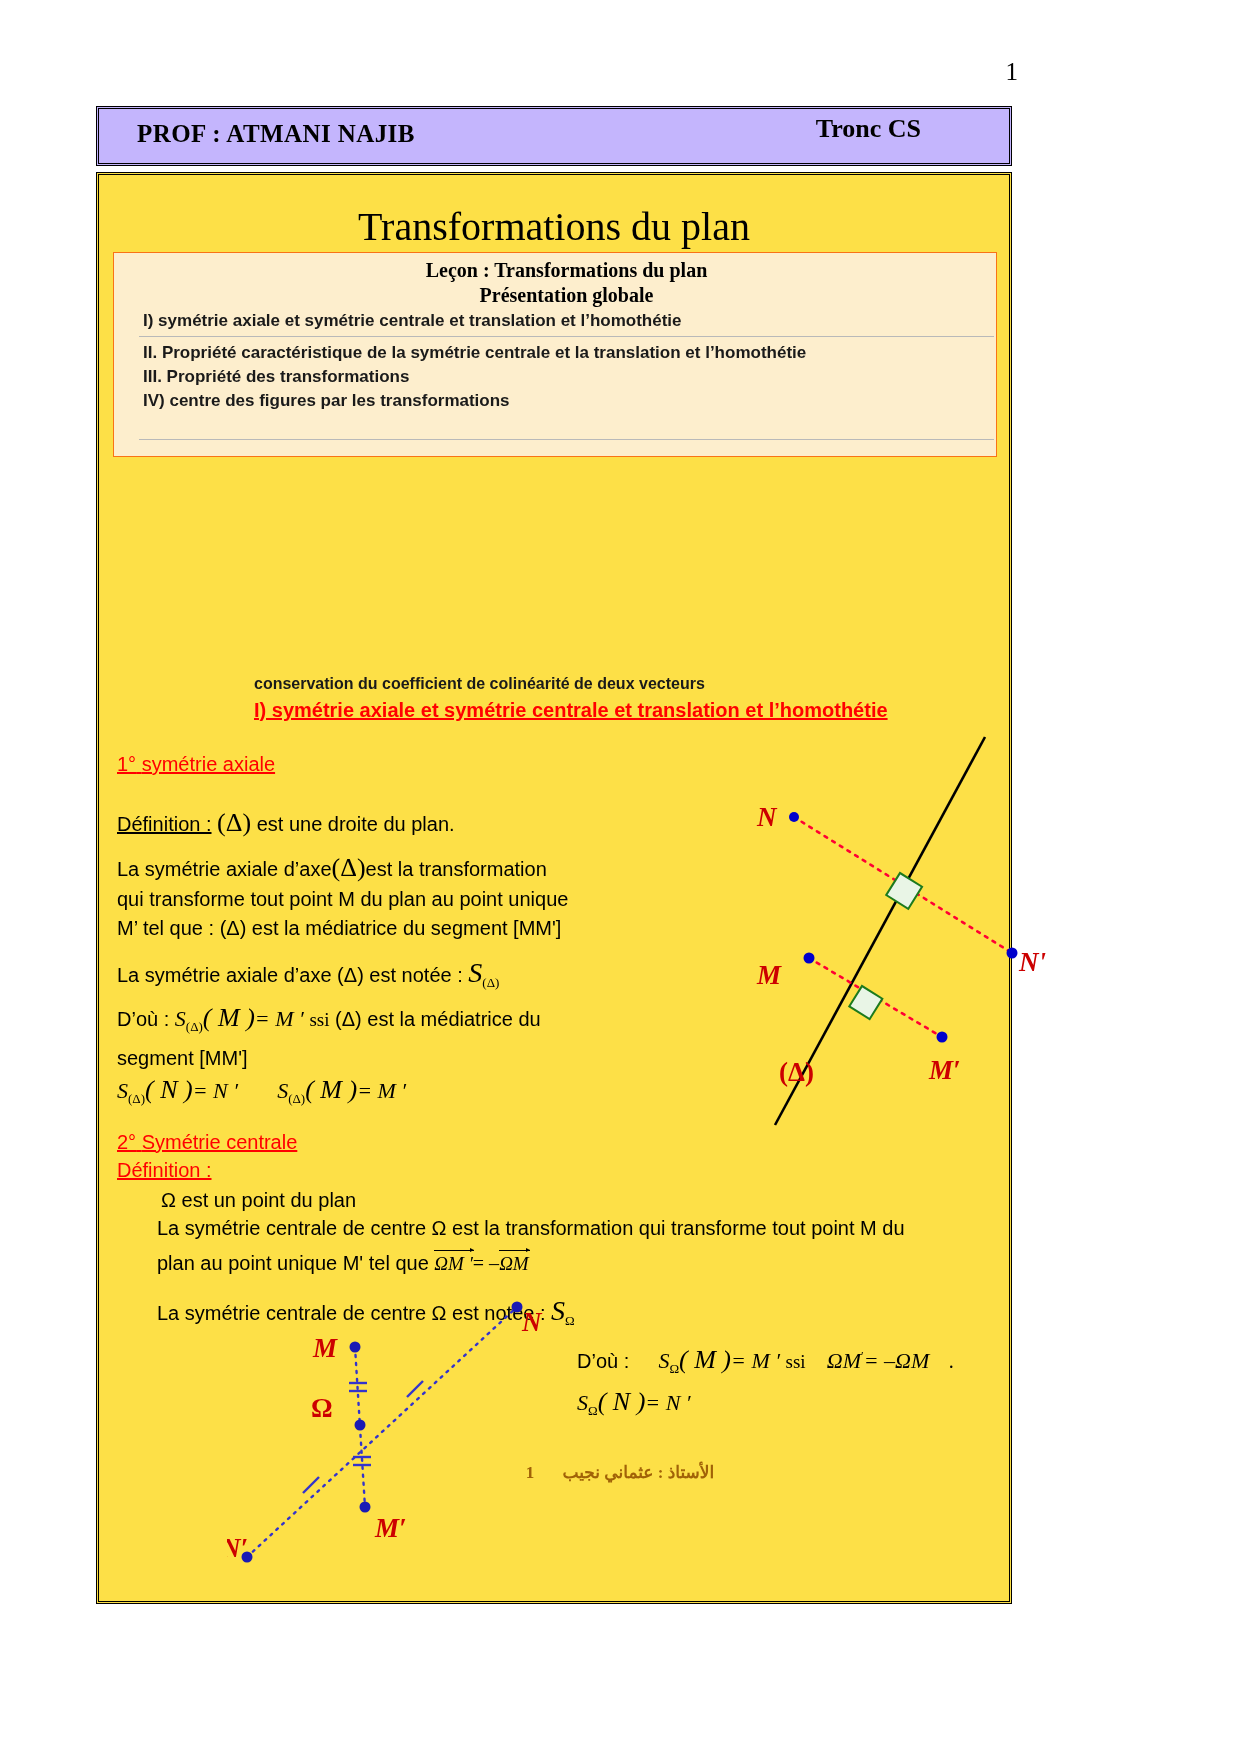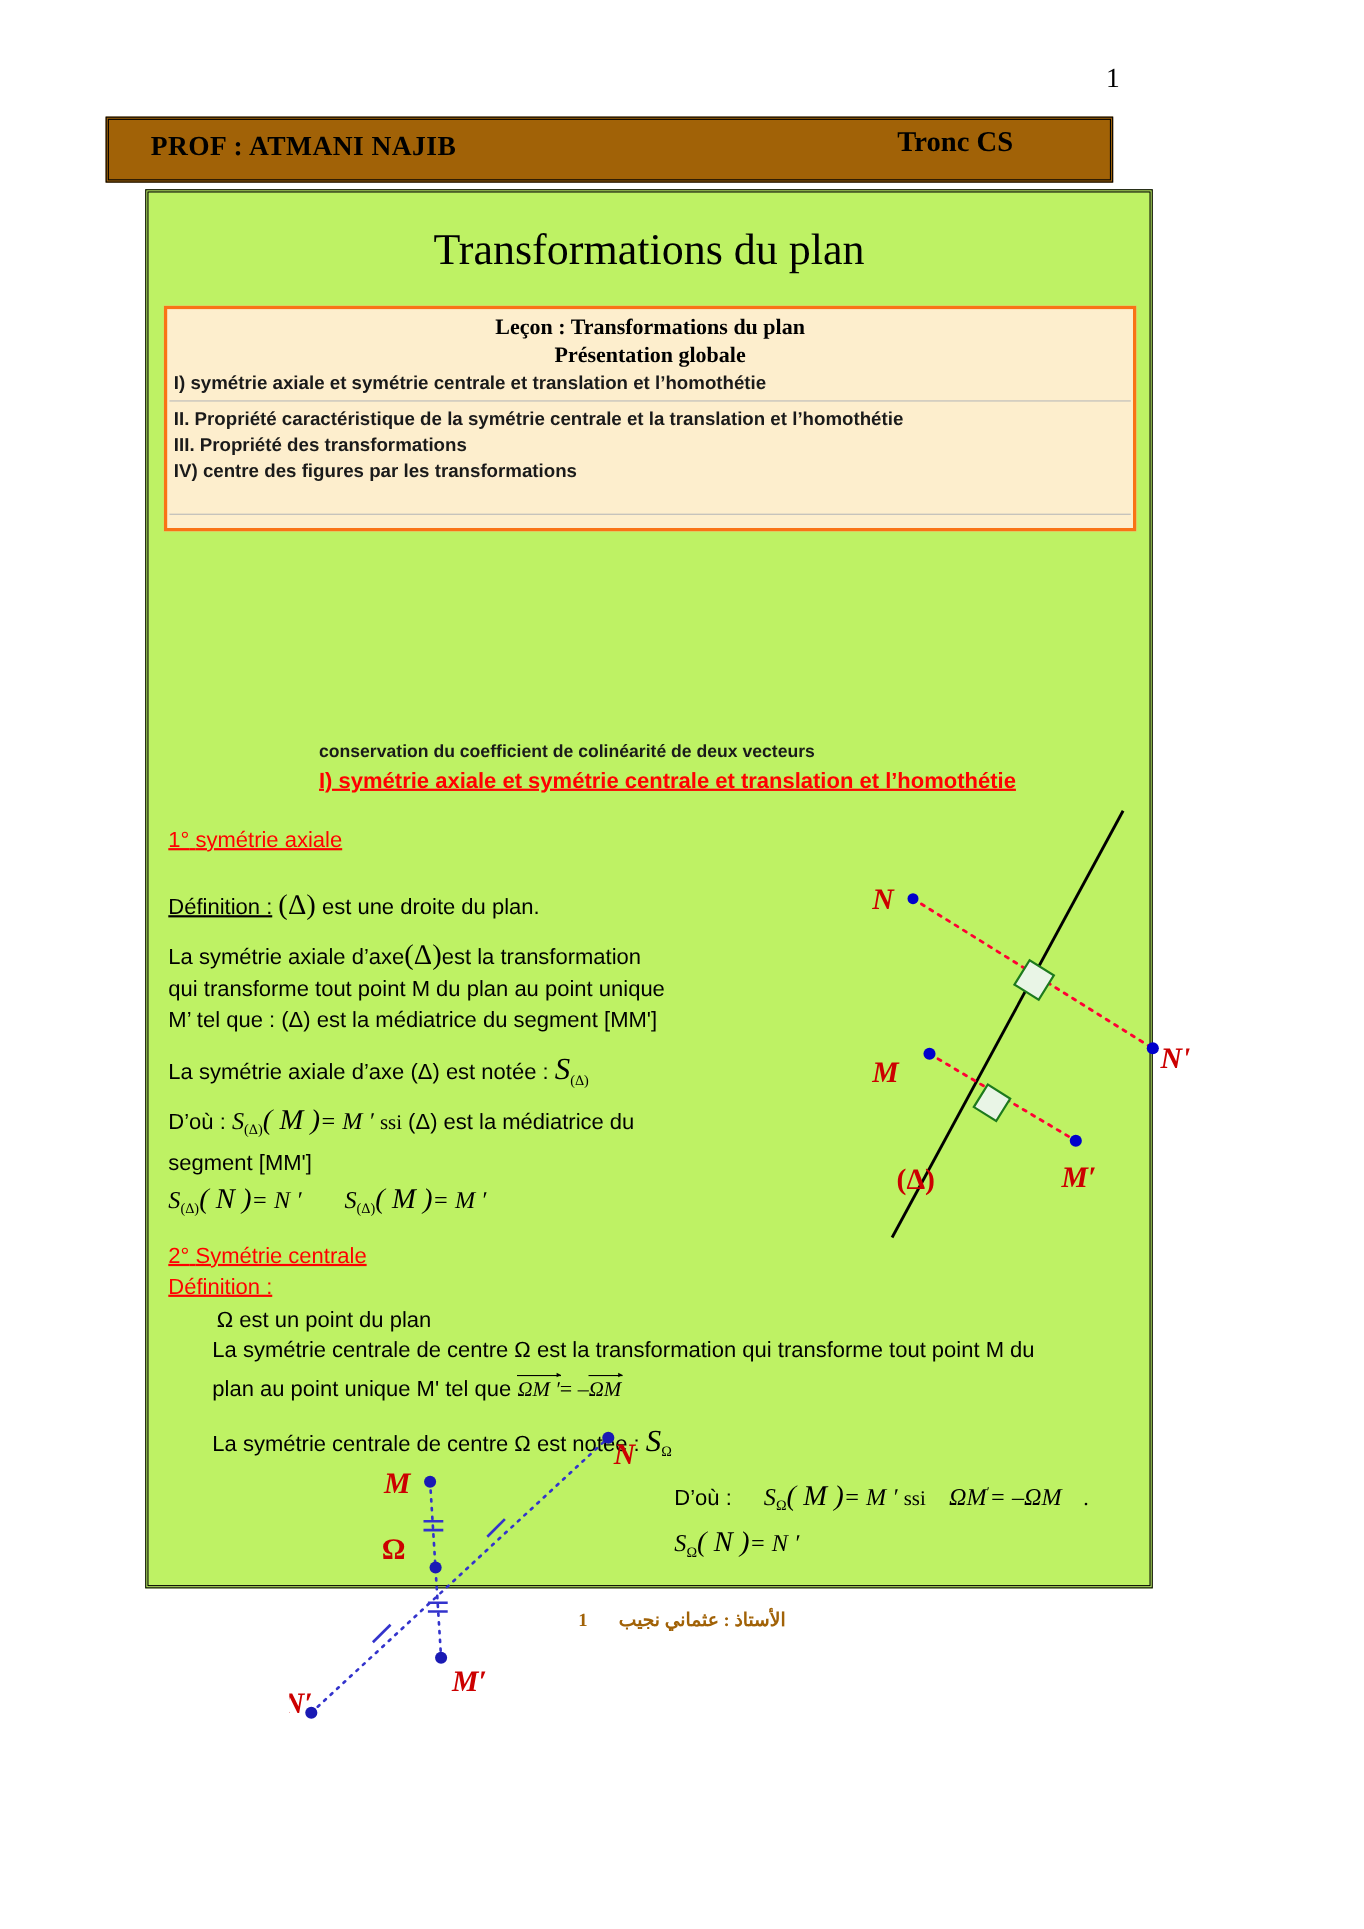--- a/index.html
+++ b/index.html
@@ -28,21 +28,21 @@
 
   
   .header-outer {
     position: absolute;
     left: 96px;
     top: 106px;
     width: 916px;
     height: 60px;
     border: 3px double #000;
     box-sizing: border-box;
-    background: #a16207;
+    background: #c4b5fd;
   }
   .header-inner {
     position: relative;
     width: 100%;
     height: 100%;
   }
   .prof-label {
     position: absolute;
     left: 38px;
     top: 11px;
@@ -61,48 +61,48 @@
     font-size: 26px;
     color: #000;
   }
 
   
   .body-frame {
     position: absolute;
     left: 96px;
     top: 172px;
     width: 916px;
-    height: 1272px;
+    height: 1432px;
     border: 3px double #000;
     box-sizing: border-box;
-    background: #bef264;
-    margin-left: 36px;
+    background: #fde047;
   }
 
   .doc-title {
     position: absolute;
     left: 0;
     right: 0;
     top: 28px;
     text-align: center;
     font-family: "Liberation Serif", serif;
     font-size: 40px;
     color: #000;
   }
 
   
   .lesson-box {
     position: absolute;
     left: 14px;
-    top: 103px;
+    top: 77px;
     width: 884px;
     height: 205px;
     background: #fdeecd;
-    border: 3px solid #f97316;
+    border: 1px solid #f97316;
     box-sizing: border-box;
+    padding-left: 23px;
   }
   .lesson-line-center {
     text-align: center;
     font-family: "Liberation Serif", serif;
     font-weight: bold;
     font-size: 20px;
     color: #000;
     margin-top: 6px;
   }
   .lesson-line-center.second { margin-top: 2px; }

